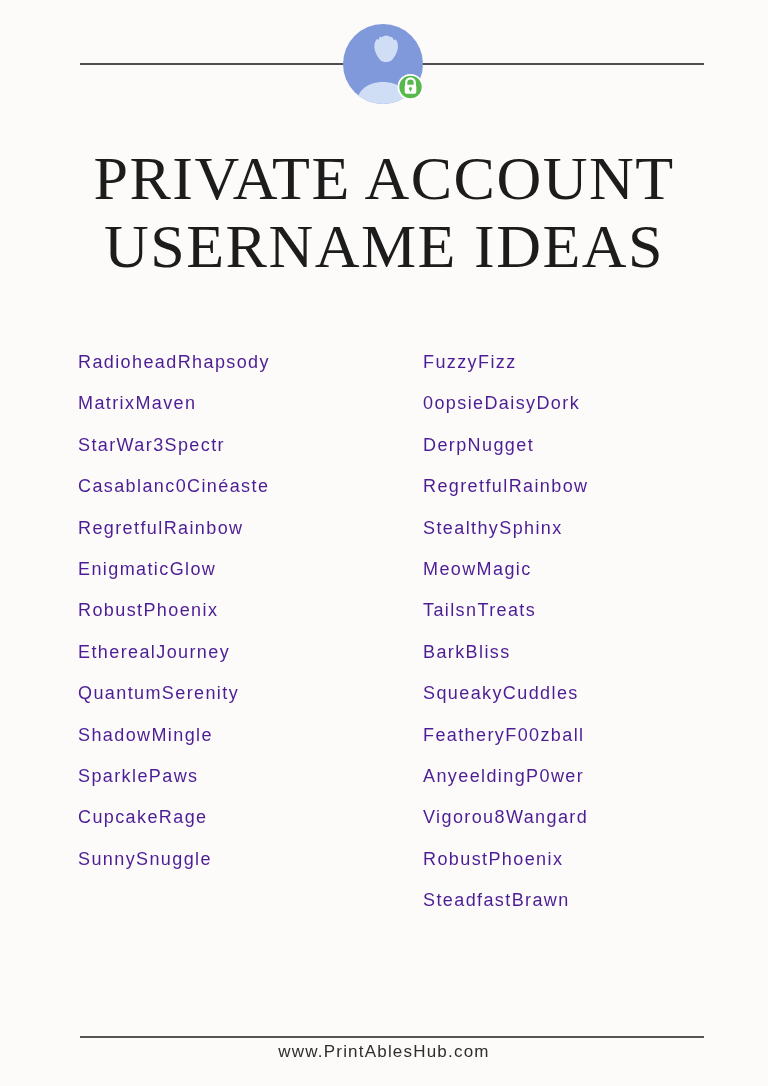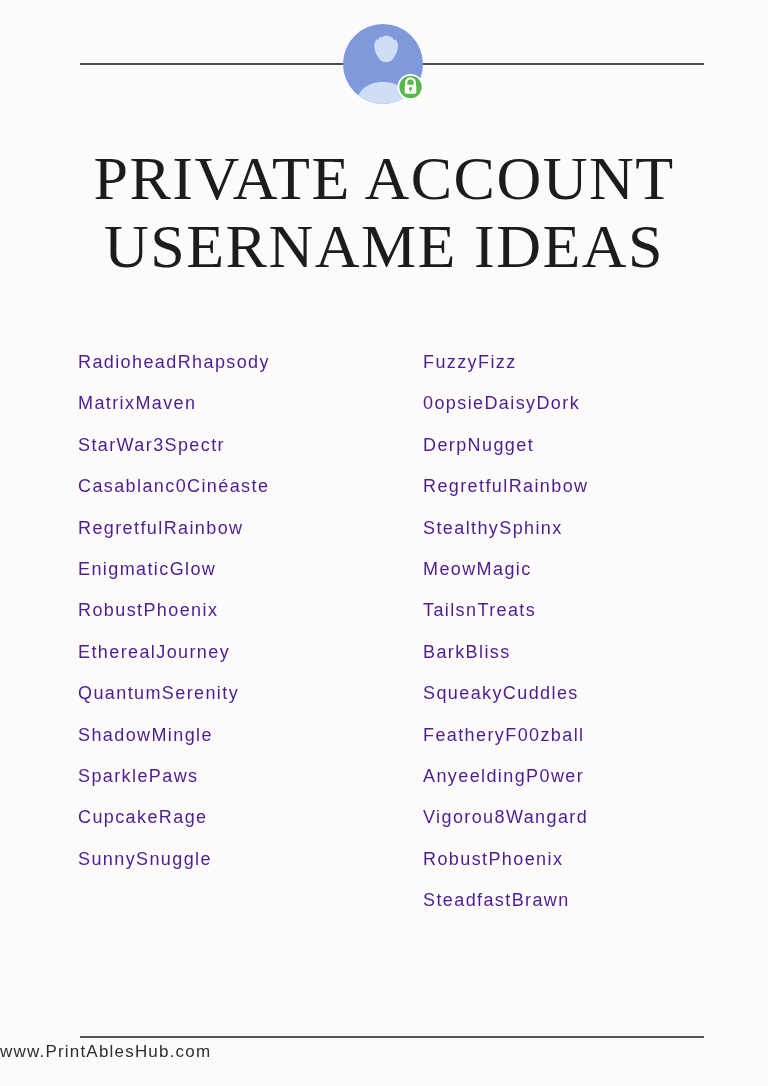--- a/index.html
+++ b/index.html
@@ -37,21 +37,21 @@
     font-size:18px;
     line-height:41.4px;
     letter-spacing:1.4px;
     color:#4c1d95;
     white-space:nowrap;
     font-weight:400;
   }
 
   .footer-url{
     position:absolute;top:1042px;left:0;width:768px;
-    text-align:left;
+    text-align:center;
     font-size:17px;
     letter-spacing:1.2px;
     color:#2e2e2e;
   }
 </style>
 </head>
 <body>
 
 <div class="page">
 

